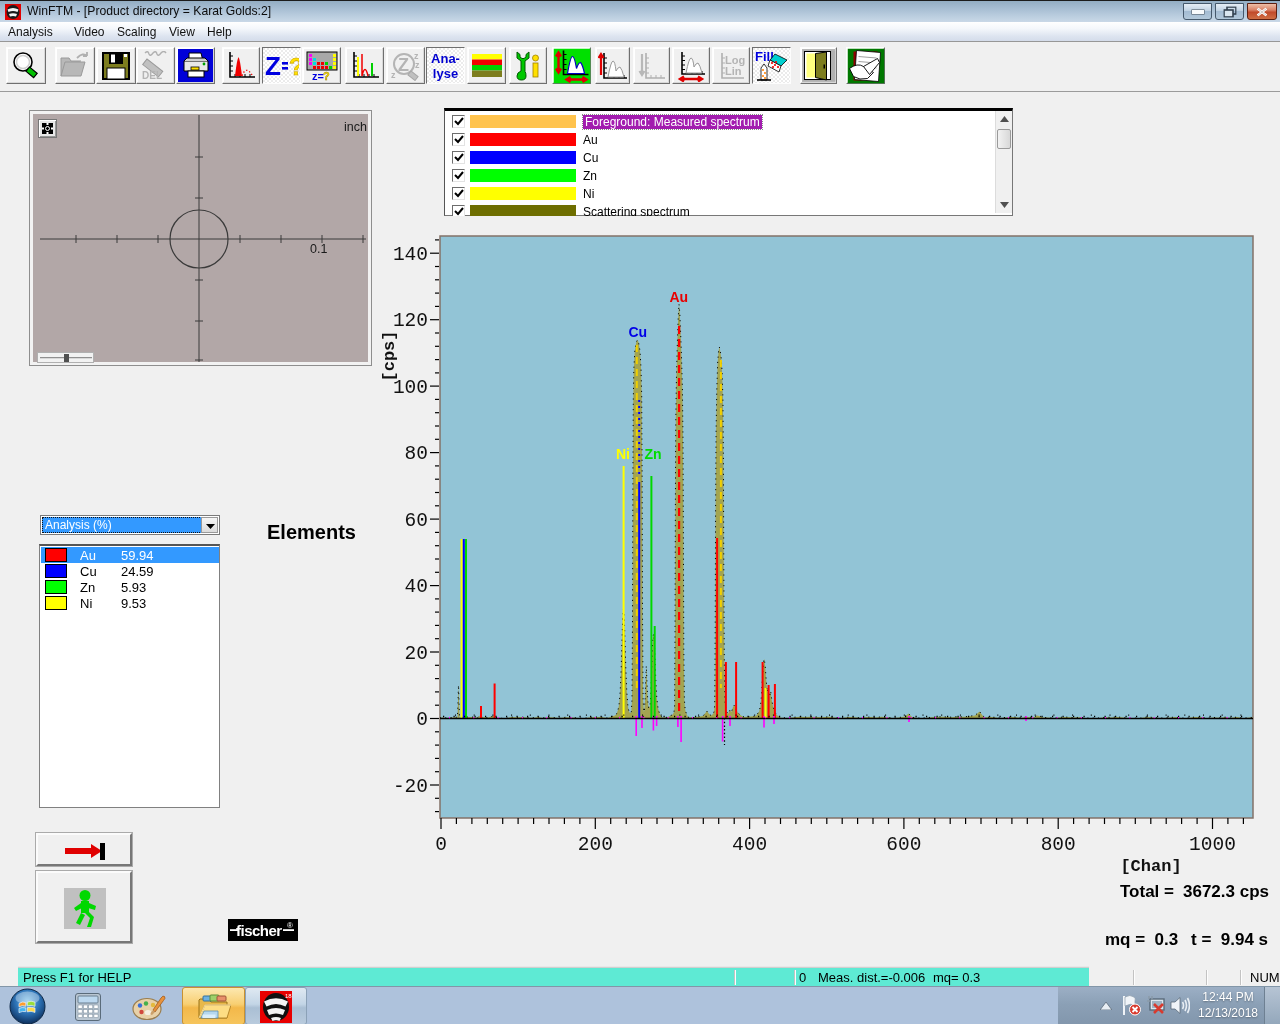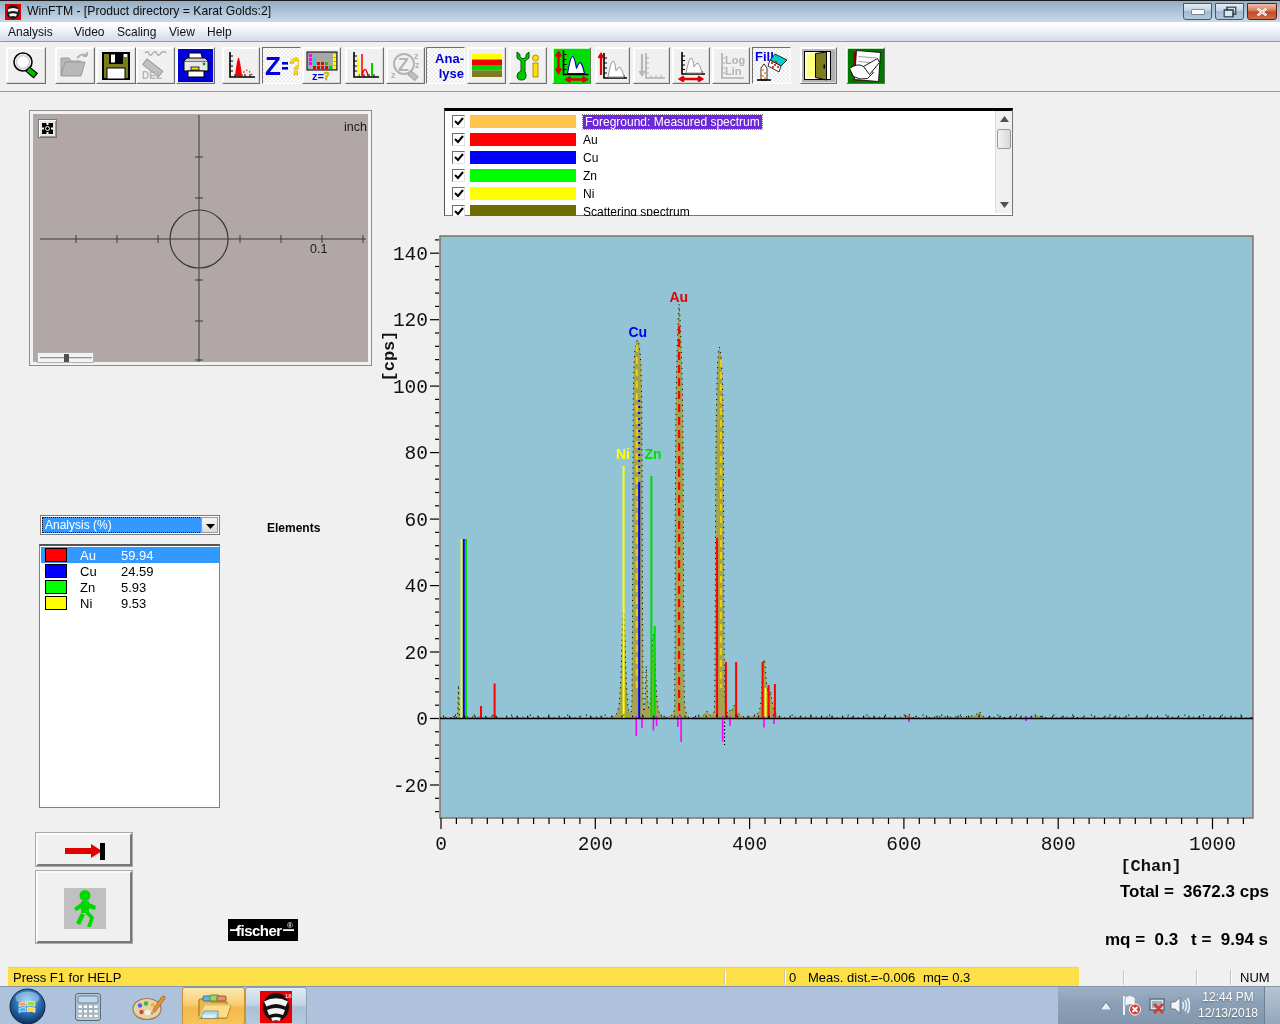--- a/index.html
+++ b/index.html
@@ -59,21 +59,21 @@
   border-top:2px solid #555; font-size:13px; }
 .arow { position:absolute; left:1px; width:178px; height:16px; }
 .aswatch { position:absolute; left:4px; top:1px; width:22px; height:14px; border:1px solid #000; }
 
 .bigbtn { background:#f0f0f0; border-top:2px solid #fbfbfb; border-left:2px solid #fbfbfb;
   border-right:2px solid #777; border-bottom:2px solid #777; box-shadow:0 0 0 1px #aaa; }
 
 #chanbox { left:413px; top:781px; width:448px; height:68px; border:1px solid #000; background:#f0f0f0; }
 .btext { font-weight:bold; font-size:17px; color:#000; }
 
-#statusbar { left:8px; top:966px; width:1071px; height:20px; background:#fde047;
+#statusbar { left:18px; top:966px; width:1071px; height:20px; background:#5eead4;
   border-top:1px solid #e8e8e8; box-shadow:inset 0 1px 0 #cfcfcf; font-size:13px; color:#000; }
 .sdiv { position:absolute; top:3px; height:15px; width:1px; background:#c3c3c3; box-shadow:1px 0 0 #fdfdfd; }
 
 #taskbar { left:0; top:986px; width:1280px; height:38px; background:#aec2dc;
   border-top:1px solid #8296a8; }
 #tray { position:absolute; left:1058px; top:0; width:222px; height:38px;
   background:linear-gradient(#9cafc5 0%, #8ba0b6 45%, #8296ac 100%); }
 .trayico { position:absolute; top:9px; }
 #clock { position:absolute; right:20px; top:2px; width:64px; text-align:center;
   color:#fff; font-size:12px; line-height:16px; text-shadow:0 1px 2px rgba(0,0,0,.35); }
@@ -215,21 +215,21 @@
   <div class="tbtn" style="left:386px;width:39px">
       <svg width="32" height="30" viewBox="0 0 32 30">
     <circle cx="14" cy="13" r="10" fill="none" stroke="#b4b4b4" stroke-width="2"></circle>
     <text x="8" y="20" font-size="18" font-weight="bold" fill="#b4b4b4" font-family="Liberation Sans">Z</text>
     <text x="24" y="8" font-size="9" font-weight="bold" fill="#b4b4b4" font-family="Liberation Sans">z</text>
     <text x="25" y="17" font-size="9" font-weight="bold" fill="#b4b4b4" font-family="Liberation Sans">z</text>
     <text x="1" y="27" font-size="9" font-weight="bold" fill="#b4b4b4" font-family="Liberation Sans">z</text>
     <rect x="21" y="20" width="9" height="5" transform="rotate(38 21 20)" fill="#c0c0c0" stroke="#a8a8a8"></rect>
   </svg>
     </div>
-  <div class="tbtn checked" style="left:426px;width:39px;font-size:13px;font-weight:bold;color:#0000d0;text-align:right;line-height:15px;padding-top:3px">Ana-<br>lyse</div>
+  <div class="tbtn checked" style="left:426px;width:39px;font-size:13px;font-weight:bold;color:#0000d0;text-align:center;line-height:15px;padding-top:3px">Ana-<br>lyse</div>
   <div class="tbtn" style="left:467px;width:39px">
       <svg width="30" height="26" viewBox="0 0 30 26">
     <rect x="0" y="1" width="30" height="5.5" fill="#ffff00"></rect>
     <rect x="0" y="6.5" width="30" height="5.5" fill="#f00000"></rect>
     <rect x="0" y="12" width="30" height="5.5" fill="#00d000"></rect>
     <rect x="0" y="17.5" width="30" height="6.5" fill="#7d7d1e"></rect>
   </svg>
     </div>
   <div class="tbtn" style="left:509px;width:38px">
       <svg width="30" height="30" viewBox="0 0 30 30">
@@ -361,21 +361,21 @@
     </div>
   </div>
 
   <div class="abs" id="legend">
     <div class="lrow" style="top:2px">
       <span class="lchk"></span>
         <svg class="abs" style="left:9px;top:4px" width="10" height="9">
           <path d="M1 4 L4 7 L9 1" stroke="#000" stroke-width="2" fill="none"></path>
         </svg>
       <span class="lbar" style="background:#ffc34d"></span>
-      <span class="ltxt" style="background:#6d28d9;color:#fff;outline:1px dotted #888;padding:0 2px">Foreground: Measured spectrum</span>
+      <span class="ltxt" style="background:#a21caf;color:#fff;outline:1px dotted #888;padding:0 2px">Foreground: Measured spectrum</span>
     </div>
     <div class="lrow" style="top:20px">
       <span class="lchk"></span>
         <svg class="abs" style="left:9px;top:4px" width="10" height="9">
           <path d="M1 4 L4 7 L9 1" stroke="#000" stroke-width="2" fill="none"></path>
         </svg>
       <span class="lbar" style="background:#ff0000"></span>
         <span class="ltxt">Au</span>
     </div>
     <div class="lrow" style="top:38px">
@@ -617,21 +617,21 @@
         <span class="aswatch" style="background:#00ff00"></span>
         <span style="position:absolute;left:39px;top:1px">Zn</span>
         <span style="position:absolute;left:80px;top:1px">5.93</span>
       </div>
     <div class="arow" style="top:49px">
         <span class="aswatch" style="background:#ffff00"></span>
         <span style="position:absolute;left:39px;top:1px">Ni</span>
         <span style="position:absolute;left:80px;top:1px">9.53</span>
       </div>
   </div>
-  <div class="abs" style="left:242px;top:428px;font-size:12px;font-weight:bold">Elements</div>
+  <div class="abs" style="left:242px;top:428px;font-size:20px;font-weight:bold">Elements</div>
 
   <div class="abs bigbtn" style="left:11px;top:740px;width:96px;height:33px">
     <svg style="position:absolute;left:27px;top:6px" width="42" height="20">
       <rect x="0" y="7" width="26" height="6" fill="#e00000"></rect>
       <path d="M26 3 L26 17 L37 10 Z" fill="#e00000"></path>
       <rect x="35" y="2" width="5" height="17" fill="#000"></rect>
     </svg>
   </div>
   <div class="abs bigbtn" style="left:11px;top:778px;width:96px;height:72px">
     <div class="abs" style="left:26px;top:15px;width:42px;height:41px;background:#c0c0c0"></div>

